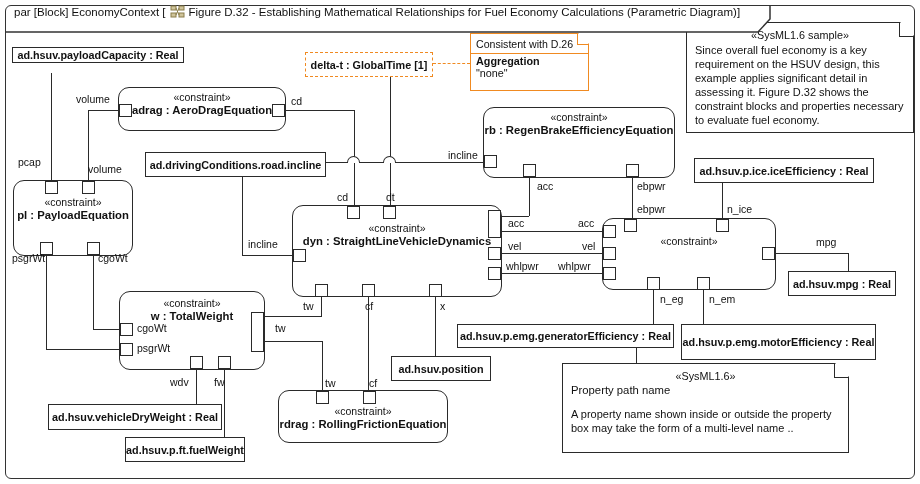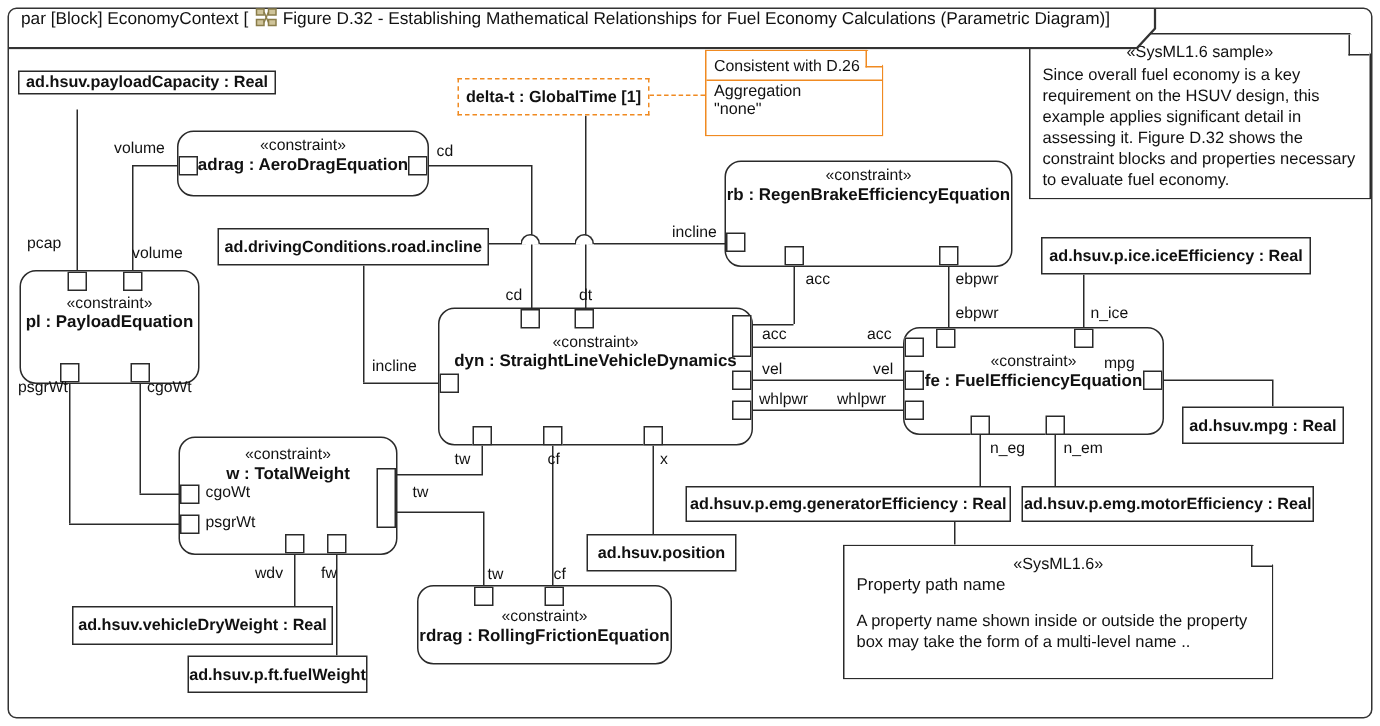--- a/index.html
+++ b/index.html
@@ -25,21 +25,21 @@
   .note{position:absolute;background:#fff;border:1.4px solid #2a2a2a;z-index:3;
         clip-path:polygon(0 0,calc(100% - 14px) 0,100% 14px,100% 100%,0 100%)}
   .note .fold{position:absolute;top:0;right:0;width:14px;height:14px;background:#fff;
         border-left:1.4px solid #2a2a2a;border-bottom:1.4px solid #2a2a2a}
   .note.orange{border-color:#F08A21;clip-path:polygon(0 0,calc(100% - 11px) 0,100% 11px,100% 100%,0 100%)}
   .note.orange .fold{width:11px;height:11px;border-left:1.4px solid #F08A21;border-bottom:1.4px solid #F08A21}
   .note .cstereo{font-size:10.8px;text-align:center;margin-top:6px}
   .note .nbody{font-size:11px;line-height:1.28;padding:2px 8px 4px 8px}
   #note-consistent .line1{font-size:10.6px;padding:4px 5px 3px 5px}
   #note-consistent .sect{border-top:1.4px solid #F08A21;padding:1px 5px;font-size:10.8px}
-  #note-consistent .sect .hd{font-weight:400}
+  #note-consistent .sect .hd{font-weight:700}
   #note-property .hd{font-weight:400;font-size:11.3px;padding:2px 8px 0 8px}
   #note-property .nbody{margin-top:9px}
 </style>
 </head>
 <body>
 
 <div id="canvas">
 
   <div id="frame"></div>
 
@@ -112,21 +112,20 @@
   <div class="cblock" style="left:483px;top:107px;width:192px;height:71px;padding-top:3px">
     <div class="st">«constraint»</div>
     <div class="nm">rb : RegenBrakeEfficiencyEquation</div>
   </div>
   <div class="cblock" style="left:292px;top:205px;width:210px;height:92px;padding-top:16px">
     <div class="st">«constraint»</div>
     <div class="nm">dyn : StraightLineVehicleDynamics</div>
   </div>
   <div class="cblock" style="left:602px;top:218px;width:174px;height:72px;padding-top:16px">
     <div class="st">«constraint»</div>
-    <div class="nm">fe : FuelEfficiencyEquation</div>
   </div>
   <div class="cblock" style="left:119px;top:291px;width:146px;height:79px;padding-top:5px">
     <div class="st">«constraint»</div>
     <div class="nm">w : TotalWeight</div>
   </div>
   <div class="cblock" style="left:278px;top:390px;width:170px;height:53px;padding-top:14px">
     <div class="st">«constraint»</div>
     <div class="nm">rdrag : RollingFrictionEquation</div>
   </div>
 
@@ -141,21 +140,21 @@
     </div>
   <div class="pbox" style="left:694px;top:158px;width:180px;height:25px">
     <span>ad.hsuv.p.ice.iceEfficiency : Real</span>
     </div>
   <div class="pbox" style="left:788px;top:271px;width:108px;height:25px">
     <span>ad.hsuv.mpg : Real</span>
     </div>
   <div class="pbox" style="left:457px;top:324px;width:217px;height:24px">
     <span>ad.hsuv.p.emg.generatorEfficiency : Real</span>
     </div>
-  <div class="pbox" style="left:681px;top:324px;width:195px;height:24px">
+  <div class="pbox" style="left:681px;top:324px;width:195px;height:36px">
     <span>ad.hsuv.p.emg.motorEfficiency : Real</span>
     </div>
   <div class="pbox" style="left:48px;top:404px;width:174px;height:26px">
     <span>ad.hsuv.vehicleDryWeight : Real</span>
     </div>
   <div class="pbox" style="left:125px;top:437px;width:120px;height:25px">
     <span>ad.hsuv.p.ft.fuelWeight</span>
     </div>
   <div class="pbox" style="left:391px;top:356px;width:100px;height:25px">
     <span>ad.hsuv.position</span>
@@ -206,21 +205,21 @@
   <div class="pin" style="left:537px;top:180px">acc</div>
   <div class="pin" style="left:637px;top:180px">ebpwr</div>
   <div class="pin" style="left:637px;top:203px">ebpwr</div>
   <div class="pin" style="left:727px;top:203px">n_ice</div>
   <div class="pin" style="left:508px;top:217px">acc</div>
   <div class="pin" style="left:578px;top:217px">acc</div>
   <div class="pin" style="left:508px;top:240px">vel</div>
   <div class="pin" style="left:582px;top:240px">vel</div>
   <div class="pin" style="left:506px;top:260px">whlpwr</div>
   <div class="pin" style="left:558px;top:260px">whlpwr</div>
-  <div class="pin" style="left:736px;top:236px">mpg</div>
+  <div class="pin" style="left:816px;top:236px">mpg</div>
   <div class="pin" style="left:660px;top:293px">n_eg</div>
   <div class="pin" style="left:709px;top:293px">n_em</div>
   <div class="pin" style="left:275px;top:322px">tw</div>
   <div class="pin" style="left:303px;top:300px">tw</div>
   <div class="pin" style="left:325px;top:377px">tw</div>
   <div class="pin" style="left:365px;top:300px">cf</div>
   <div class="pin" style="left:369px;top:377px">cf</div>
   <div class="pin" style="left:440px;top:300px">x</div>
   <div class="pin" style="left:170px;top:376px">wdv</div>
   <div class="pin" style="left:214px;top:376px">fw</div>

